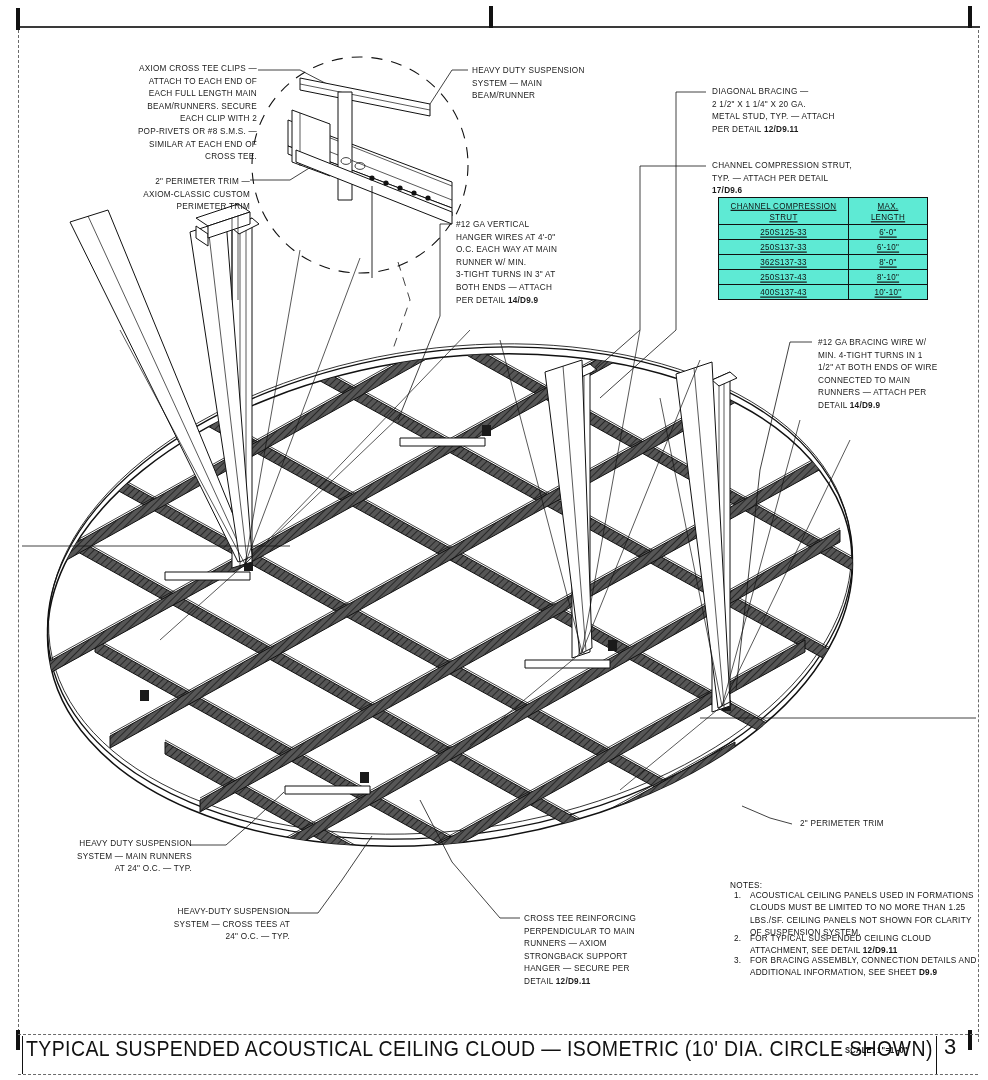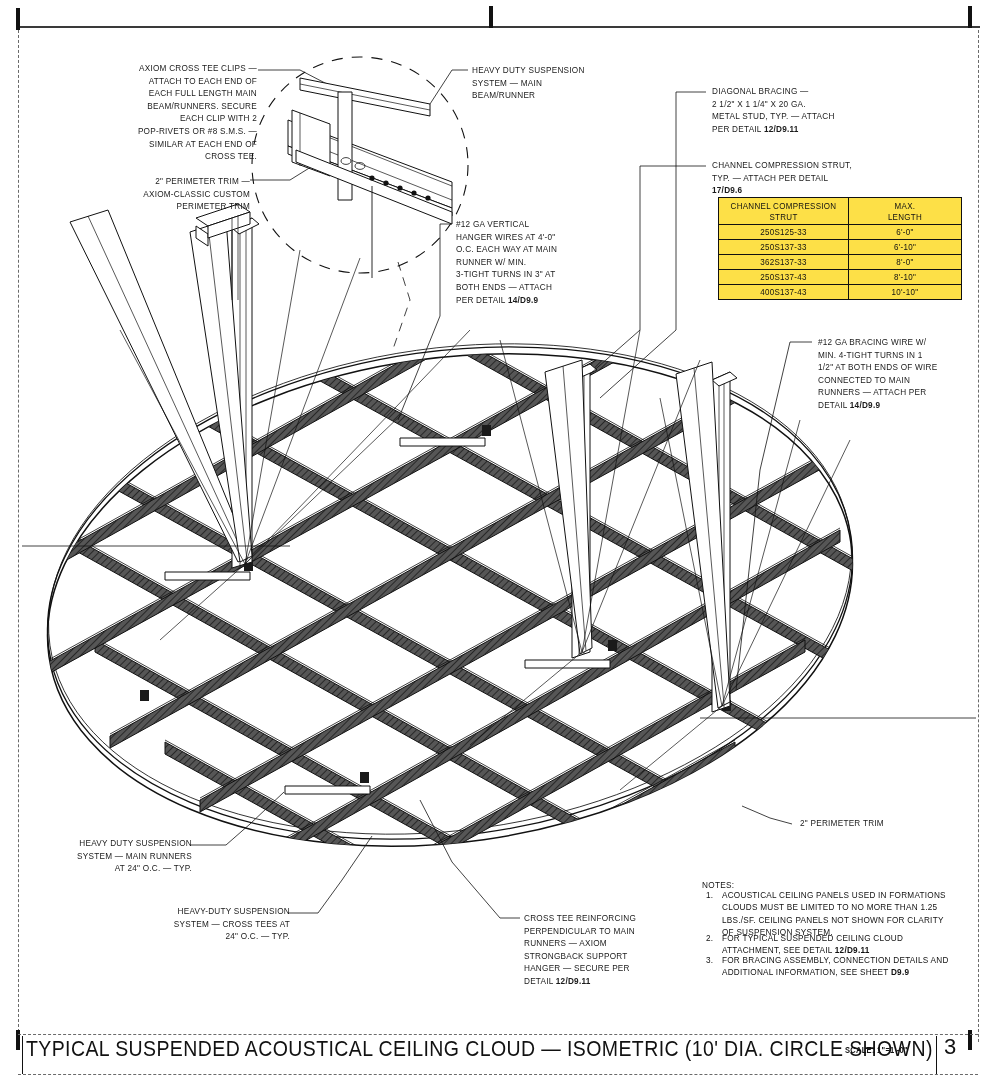--- a/index.html
+++ b/index.html
@@ -21,31 +21,31 @@
 
   
   .note{position:absolute;font-size:8.2px;line-height:10.6px;
         letter-spacing:.25px;color:#1a1a1a;white-space:pre;
         font-family:"Liberation Sans","DejaVu Sans",sans-serif;
         transform:scaleY(1.18);transform-origin:left top;}
   .note.r{text-align:right;}
   .note b{font-weight:700;}
 
   
-  #strut-table{position:absolute;left:718px;top:197px;width:244px;
-        border:1.4px solid #111;border-collapse:collapse;background:#fde047;}
+  #strut-table{position:absolute;left:718px;top:197px;width:210px;
+        border:1.4px solid #111;border-collapse:collapse;background:#5eead4;text-decoration:underline;}
   #strut-table td,#strut-table th{border:0.9px solid #111;
         font-size:8px;letter-spacing:.3px;text-align:center;
         padding:2.5px 1px;font-weight:400;color:#111;
         transform:scaleY(1.15);}
   #strut-table thead th{font-size:8px;padding:3px 2px;line-height:10px;}
   #strut-table .colsep{border-left:1.4px solid #111;}
 
   
-  #notes{position:absolute;left:702px;top:880px;width:248px;}
+  #notes{position:absolute;left:730px;top:880px;width:248px;}
   #notes .nt-title{font-size:8.2px;letter-spacing:.3px;margin-bottom:1px;
         transform:scaleY(1.18);transform-origin:left top;}
   #notes .nt-row{display:flex;font-size:8.2px;line-height:10.4px;
         letter-spacing:.25px;margin-bottom:1.5px;}
   #notes .nt-num{width:16px;flex:0 0 16px;text-align:left;padding-left:4px;
         transform:scaleY(1.18);transform-origin:left top;}
   #notes .nt-txt{flex:1;transform:scaleY(1.18);transform-origin:left top;}
   #notes .nt-txt b{font-weight:700;}
 
   

